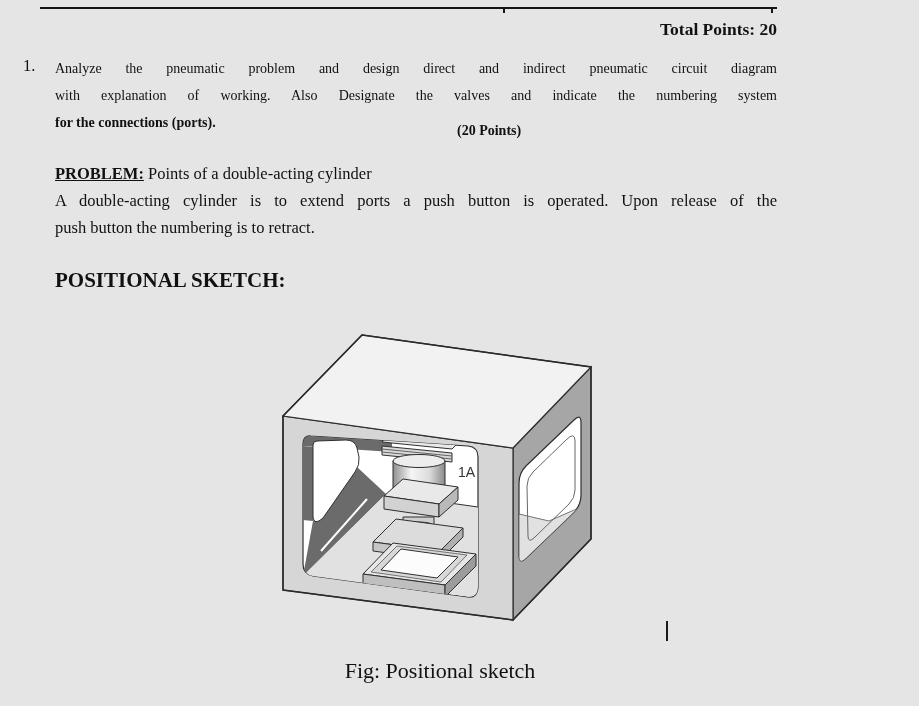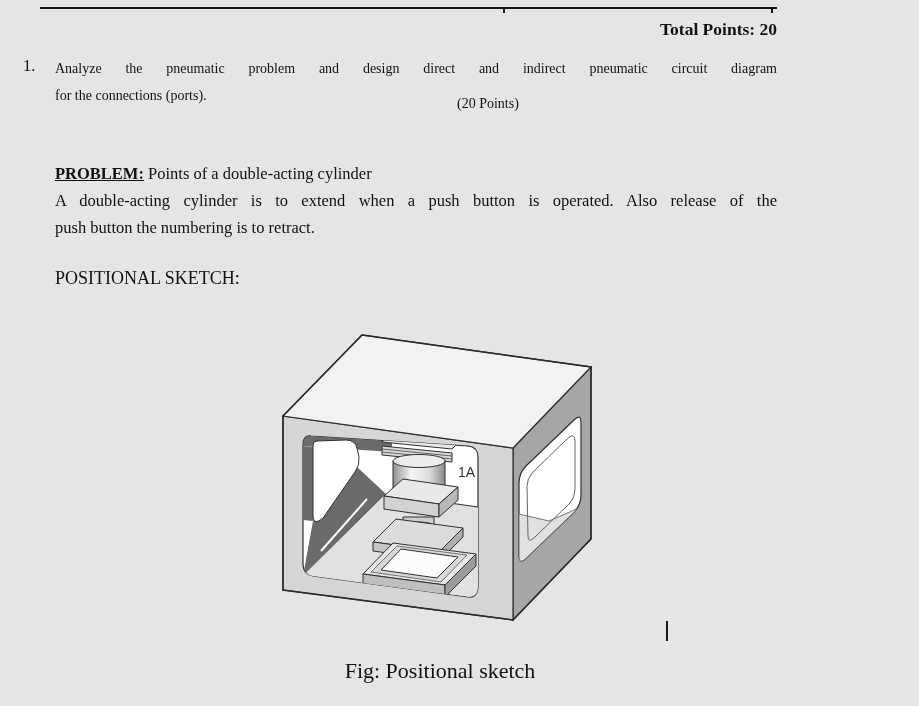--- a/index.html
+++ b/index.html
@@ -17,25 +17,25 @@
     border-top:2px solid #151515;
   }
   .rule-tick{width:2px;height:5px;background:#151515;top:8px;}
   .total-points{
     left:40px;top:19px;width:737px;
     text-align:right;font-weight:bold;font-size:17.5px;
   }
   .q-number{left:23px;top:56px;font-size:16.5px;}
   .q-block{left:55px;top:56px;width:722px;font-size:14px;line-height:26.8px;}
   .jline{text-align:justify;text-align-last:justify;}
-  .q-line3{position:relative;}
+  .q-line3{position:relative;font-weight:bold;}
   .q-points{position:absolute;left:402px;top:8px;}
   .problem-block{left:55px;top:161px;width:722px;font-size:16.5px;line-height:26.8px;}
   .bold{font-weight:bold;text-decoration:underline;}
-  .sketch-heading{left:55px;top:268px;font-size:18px;font-weight:normal;}
+  .sketch-heading{left:55px;top:268px;font-size:21px;font-weight:bold;}
   .figure-svg{left:255px;top:328px;}
   .figure-caption{
     left:255px;top:658px;width:370px;
     text-align:center;font-size:22px;
   }
   .text-cursor{left:666px;top:621px;width:2px;height:20px;background:#1a1a1a;}
 </style>
 </head>
 <body>
 
@@ -43,31 +43,32 @@
 
   <div class="abs rule"></div>
   <div class="abs rule-tick" style="left:503px;"></div>
   <div class="abs rule-tick" style="left:771px;"></div>
 
   <div class="abs total-points">Total Points: 20</div>
 
   <div class="abs q-number">1.</div>
   <div class="abs q-block">
     <div class="jline">Analyze the pneumatic problem and design direct and indirect pneumatic circuit diagram</div>
+    <div class="jline">with explanation of working. Also Designate the valves and indicate the numbering system</div>
     <div class="q-line3">
       <span>for the connections (ports).</span>
       <span class="q-points">(20 Points)</span>
     </div>
   </div>
 
   <div class="abs problem-block">
     <div>
       <span class="bold">PROBLEM:</span><span> Points of a double-acting cylinder</span>
     </div>
-    <div class="jline">A double-acting cylinder is to extend when a push button is operated. Also release of the</div>
+    <div class="jline">A double-acting cylinder is to extend ports a push button is operated. Upon release of the</div>
     <div>push button the numbering is to retract.</div>
   </div>
 
   <div class="abs sketch-heading">POSITIONAL SKETCH:</div>
 
   <svg class="abs figure-svg" width="370" height="300" viewBox="255 328 370 300">
     <defs>
       <linearGradient id="cylG" x1="0" y1="0" x2="1" y2="0">
         <stop offset="0" stop-color="#8f8f8f"></stop>
         <stop offset="0.35" stop-color="#f6f6f6"></stop>

